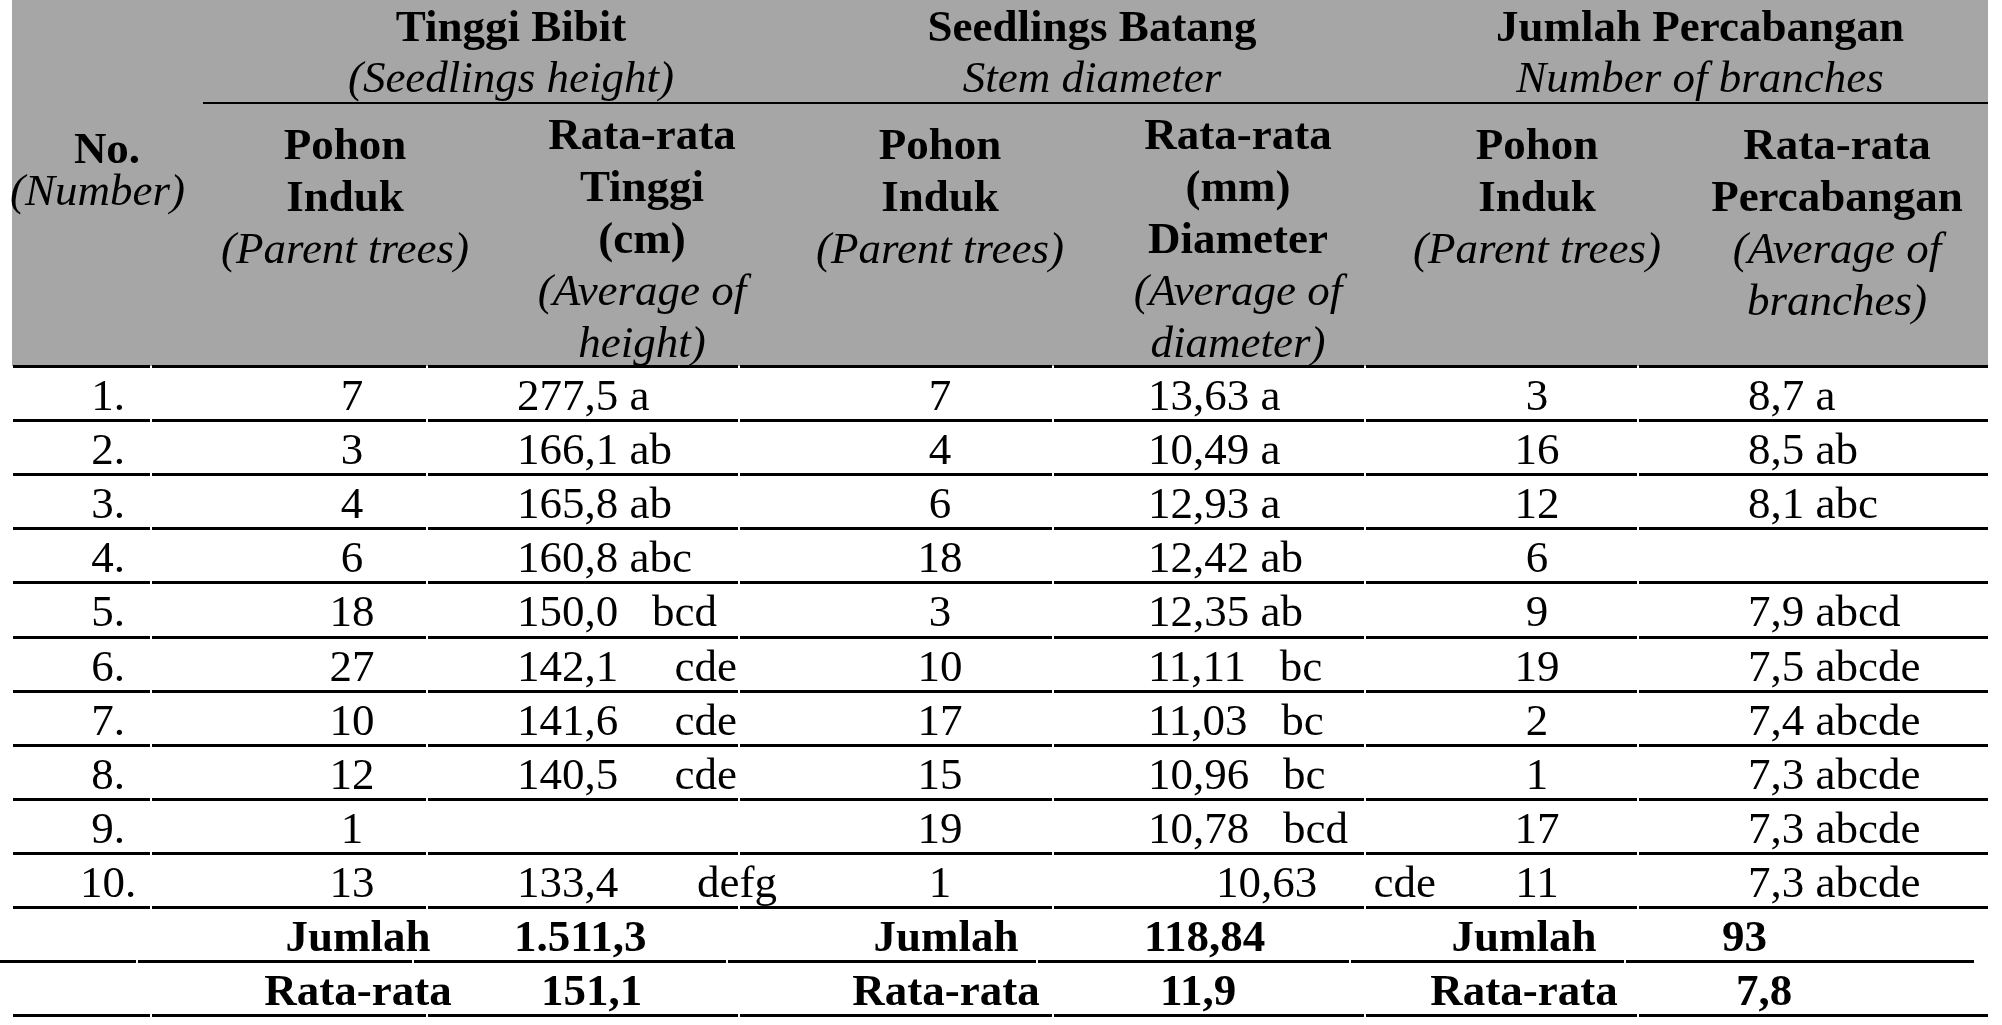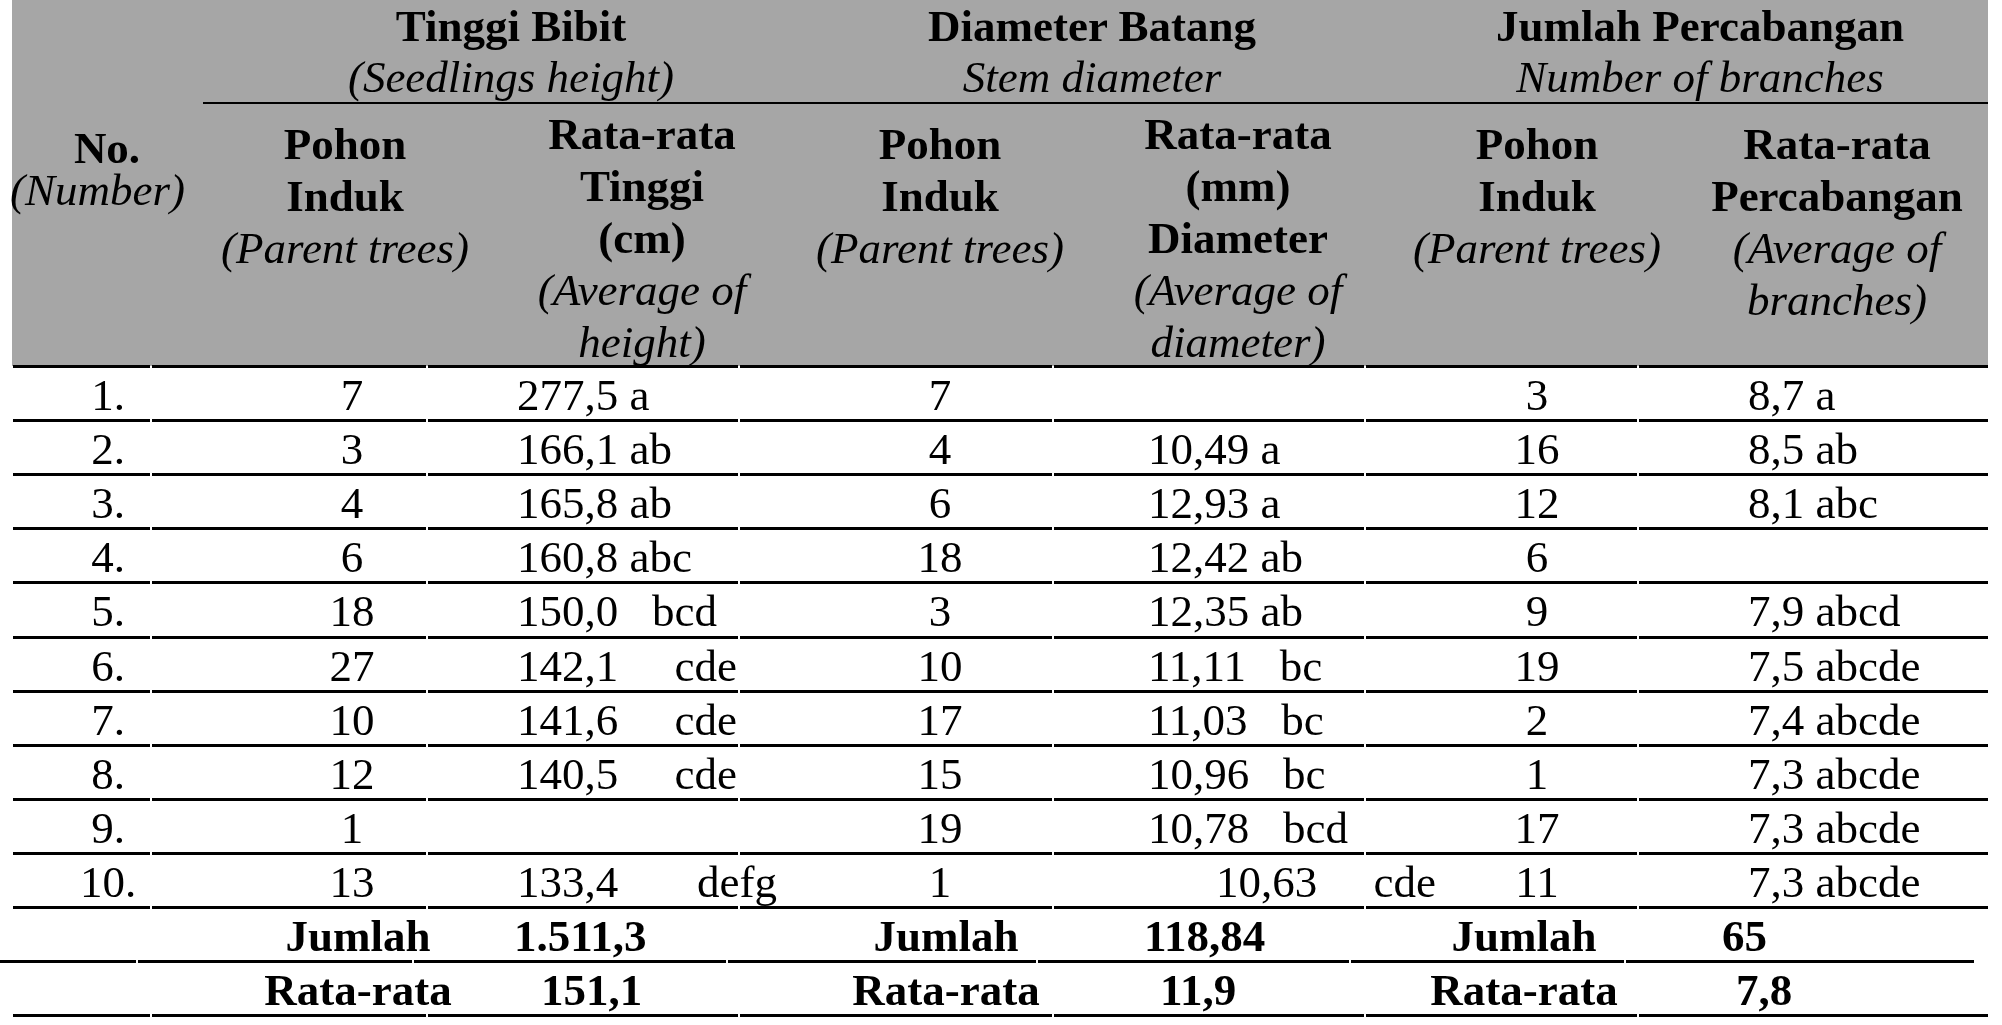--- a/index.html
+++ b/index.html
@@ -74,21 +74,21 @@
   <div class="abs header-bg"></div>
 
   <div class="abs bold" style="left:57px; top:128px; width:100px; text-align:center; font-size:45px; line-height:40px;">No.</div>
   <div class="abs ital" style="left:10px; top:166px; width:140px; text-align:center; font-size:45px; line-height:48px;">(Number)</div>
 
   <div class="abs grp" style="left:311px; top:1px; width:400px;">
     <span class="bold">Tinggi Bibit</span>
     <span class="ital">(Seedlings height)</span>
   </div>
   <div class="abs grp" style="left:892px; top:1px; width:400px;">
-    <span class="bold">Diameter Batang</span>
+    <span class="bold">Seedlings Batang</span>
     <span class="ital">Stem diameter</span>
   </div>
   <div class="abs grp" style="left:1450px; top:1px; width:500px;">
     <span class="bold">Jumlah Percabangan</span>
     <span class="ital">Number of branches</span>
   </div>
 
   <div class="abs group-line"></div>
 
   <div class="abs hcell" style="left:200px; top:118px; width:290px;">
@@ -139,20 +139,21 @@
   <div class="abs hline" style="top:852px;"></div>
   <div class="abs hline" style="top:906px;"></div>
   <div class="abs hline-shift" style="top:960px;"></div>
   <div class="abs hline" style="top:1014px;"></div>
 
   <div class="row" style="top:368px;">
     <div class="cell c-center" style="left:40px; width:136px;">1.</div>
     <div class="cell c-center" style="left:277px; width:150px;">7</div>
     <div class="cell c-left" style="left:517px; width:220px;">277,5 a</div>
     <div class="cell c-center" style="left:865px; width:150px;">7</div>
+    <div class="cell c-left" style="left:1148px; width:220px;">13,63 a</div>
     <div class="cell c-center" style="left:1462px; width:150px;">3</div>
     <div class="cell c-left" style="left:1748px; width:240px;">8,7 a</div>
   </div>
   <div class="row" style="top:422px;">
     <div class="cell c-center" style="left:40px; width:136px;">2.</div>
     <div class="cell c-center" style="left:277px; width:150px;">3</div>
     <div class="cell c-left" style="left:517px; width:220px;">166,1 ab</div>
     <div class="cell c-center" style="left:865px; width:150px;">4</div>
     <div class="cell c-left" style="left:1148px; width:220px;">10,49 a</div>
     <div class="cell c-center" style="left:1462px; width:150px;">16</div>
@@ -228,21 +229,21 @@
     <div class="cell c-center" style="left:1462px; width:150px;">11</div>
     <div class="cell c-left" style="left:1748px; width:240px;">7,3 abcde</div>
   </div>
 
   <div class="row bold" style="top:909px;">
     <div class="cell c-center" style="left:258px; width:200px;">Jumlah</div>
     <div class="cell c-left" style="left:514px; width:200px;">1.511,3</div>
     <div class="cell c-center" style="left:846px; width:200px;">Jumlah</div>
     <div class="cell c-left" style="left:1144px; width:200px;">118,84</div>
     <div class="cell c-center" style="left:1424px; width:200px;">Jumlah</div>
-    <div class="cell c-left" style="left:1722px; width:200px;">65</div>
+    <div class="cell c-left" style="left:1722px; width:200px;">93</div>
   </div>
   <div class="row bold" style="top:963px;">
     <div class="cell c-center" style="left:258px; width:200px;">Rata-rata</div>
     <div class="cell c-left" style="left:541px; width:200px;">151,1</div>
     <div class="cell c-center" style="left:846px; width:200px;">Rata-rata</div>
     <div class="cell c-left" style="left:1160px; width:200px;">11,9</div>
     <div class="cell c-center" style="left:1424px; width:200px;">Rata-rata</div>
     <div class="cell c-left" style="left:1736px; width:200px;">7,8</div>
   </div>
 

